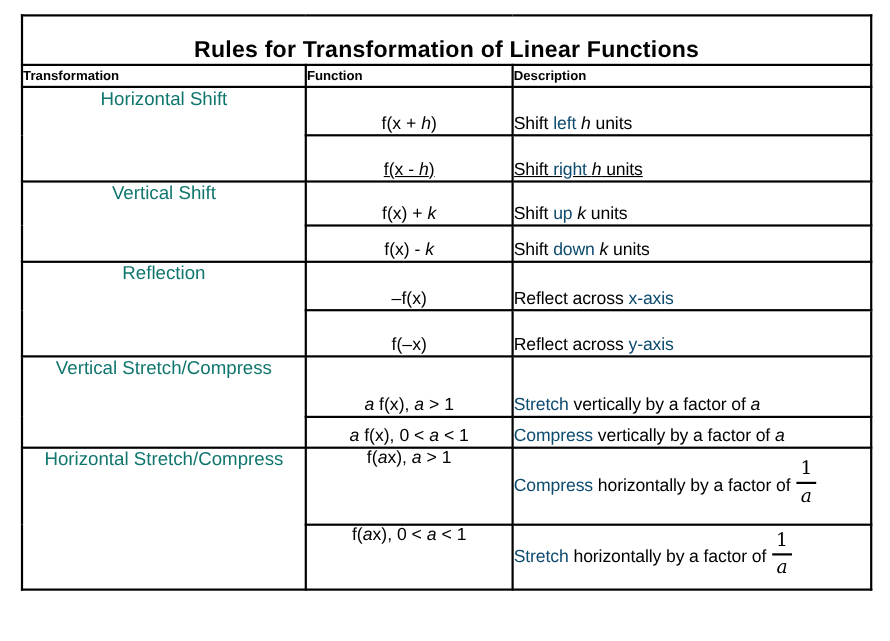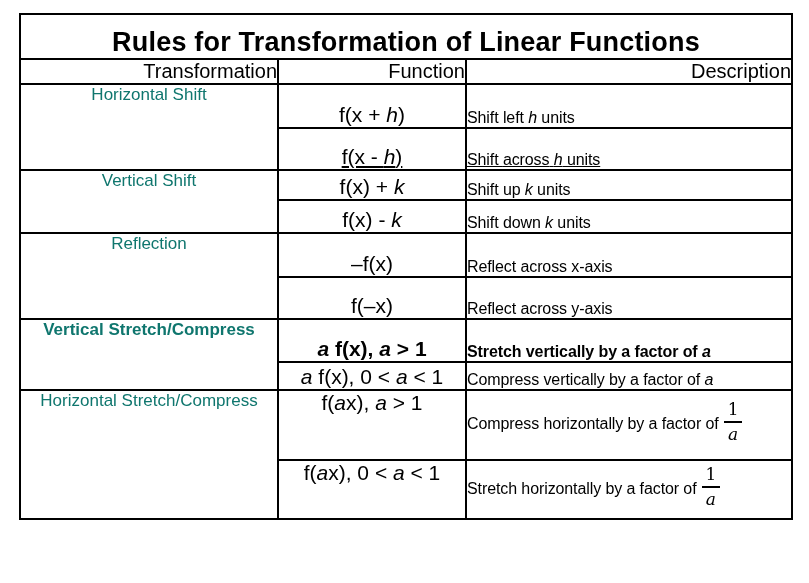--- a/index.html
+++ b/index.html
@@ -31,55 +31,55 @@
     border: 2px solid #000000;
     padding: 0;
     overflow: hidden;
   }
   .title-cell {
     height: 43px;
     text-align: center;
     vertical-align: bottom;
     padding-bottom: 7px;
     font-weight: bold;
-    font-size: 27px;
+    font-size: 21px;
     letter-spacing: 0.2px;
   }
   .head-cell {
     height: 18px;
-    text-align: right;
+    text-align: left;
     vertical-align: middle;
-    font-weight: normal;
-    font-size: 20px;
+    font-weight: bold;
+    font-size: 12px;
   }
   .t-cell {
     color: #0f766e;
     text-align: center;
     vertical-align: top;
     padding-top: 18px;
     font-size: 17px;
   }
   .fn-cell {
     text-align: center;
     vertical-align: bottom;
     padding-bottom: 6px;
-    font-size: 21px;
+    font-size: 16px;
   }
   .desc-cell {
     text-align: left;
     vertical-align: bottom;
     padding: 0 4px 6px 10px;
     font-size: 16px;
     letter-spacing: -0.1px;
   }
   .fn5a { vertical-align: top; padding-top: 20px; }
   .fn5b { vertical-align: top; padding-top: 4px; }
   .d5a  { vertical-align: middle; padding-bottom: 0; padding-top: 12px; }
   .d5b  { vertical-align: middle; padding-bottom: 0; padding-top: 2px; }
-  .red { color: #000000; }
+  .red { color: #0c4a6e; }
   .it  { font-style: italic; }
   .frac {
     display: inline-block;
     vertical-align: middle;
     text-align: center;
     font-family: "DejaVu Serif", serif;
     font-size: 17px;
     line-height: 1;
     margin-left: 5px;
     position: relative;
@@ -117,41 +117,41 @@
       </tr>
     </thead>
     <tbody>
         <tr style="height: 44px;">
           <td rowspan="2" class="t-cell">Horizontal Shift</td>
           <td class="fn-cell"><span>f(x + </span><span class="it">h</span><span>)</span></td>
           <td class="desc-cell"><span>Shift </span><span class="red">left</span><span> </span><span class="it">h</span><span> units</span></td>
         </tr>
         <tr style="height: 42px; text-decoration: underline;">
           <td class="fn-cell"><span>f(x - </span><span class="it">h</span><span>)</span></td>
-          <td class="desc-cell"><span>Shift </span><span class="red">across</span><span> </span><span class="it">h</span><span> units</span></td>
+          <td class="desc-cell"><span>Shift </span><span class="red">right</span><span> </span><span class="it">h</span><span> units</span></td>
         </tr>
-        <tr style="height: 30px;">
+        <tr style="height: 40px;">
           <td rowspan="2" class="t-cell">Vertical Shift</td>
           <td class="fn-cell"><span>f(x) + </span><span class="it">k</span></td>
           <td class="desc-cell"><span>Shift </span><span class="red">up</span><span> </span><span class="it">k</span><span> units</span></td>
         </tr>
         <tr style="height: 33px;">
           <td class="fn-cell"><span>f(x) - </span><span class="it">k</span></td>
           <td class="desc-cell"><span>Shift </span><span class="red">down</span><span> </span><span class="it">k</span><span> units</span></td>
         </tr>
         <tr style="height: 44px;">
           <td rowspan="2" class="t-cell">Reflection</td>
           <td class="fn-cell"><span>–f(x)</span></td>
           <td class="desc-cell"><span>Reflect across </span><span class="red">x-axis</span></td>
         </tr>
         <tr style="height: 42px;">
           <td class="fn-cell"><span>f(–x)</span></td>
           <td class="desc-cell"><span>Reflect across </span><span class="red">y-axis</span></td>
         </tr>
-        <tr style="height: 43px; font-weight: bold;">
+        <tr style="height: 55px;">
           <td rowspan="2" class="t-cell">Vertical Stretch/Compress</td>
           <td class="fn-cell"><span class="it">a</span><span> f(x), </span><span class="it">a</span><span> &gt; 1</span></td>
           <td class="desc-cell"><span class="red">Stretch</span><span> vertically by a factor of </span><span class="it">a</span></td>
         </tr>
         <tr style="height: 28px;">
           <td class="fn-cell"><span class="it">a</span><span> f(x), 0 &lt; </span><span class="it">a</span><span> &lt; 1</span></td>
           <td class="desc-cell"><span class="red">Compress</span><span> vertically by a factor of </span><span class="it">a</span></td>
         </tr>
         <tr style="height: 70px;">
           <td rowspan="2" class="t-cell">Horizontal Stretch/Compress</td>

